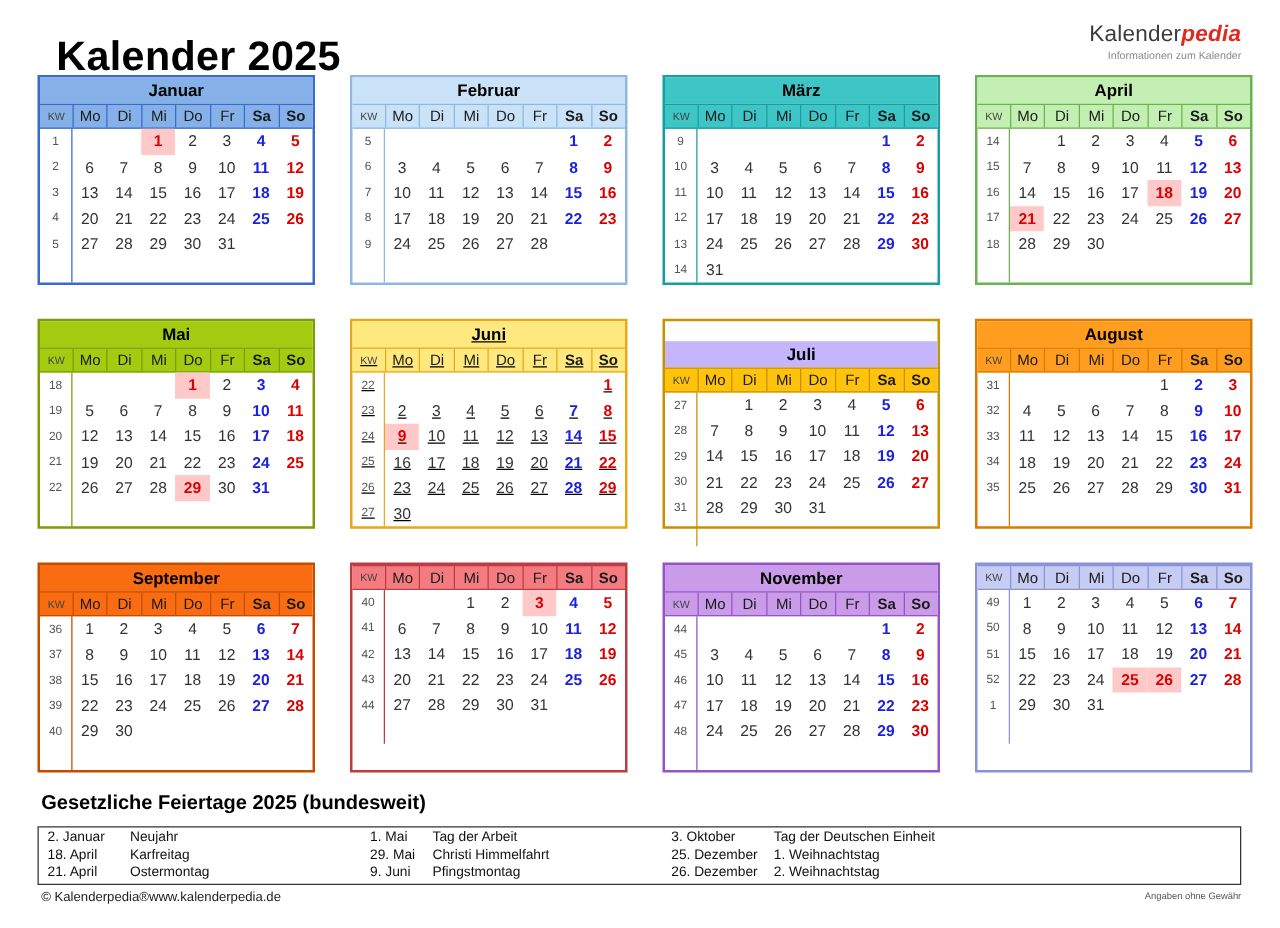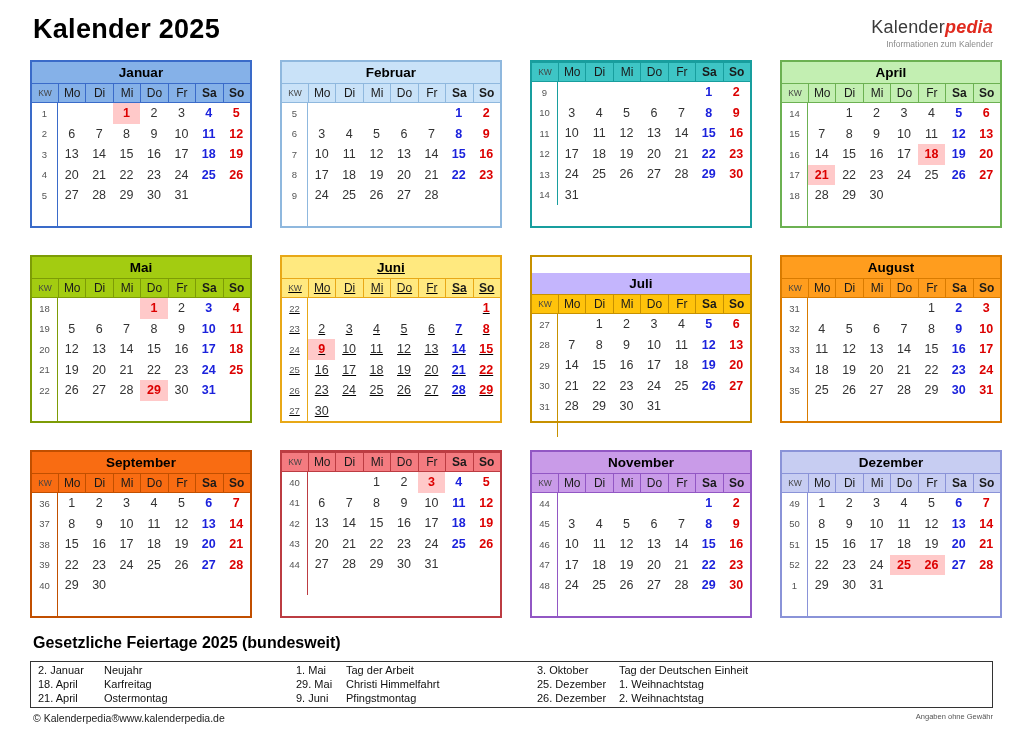--- a/index.html
+++ b/index.html
@@ -1,18 +1,18 @@
 <!DOCTYPE html>
 <html style="--sat: #1b22dc; --sun: #dc0000; --holiday-bg: #ffc9c9; --holiday-text: #dc0000; --logo-red: #e02a1e;"><head>
 <meta charset="utf-8">
 <style>
   html,body{margin:0;padding:0;background:#ffffff;}
   body{width:1024px;height:742px;font-family:"Liberation Sans",sans-serif;position:relative;overflow:hidden;}
 
-  .page-title{position:absolute;left:33px;top:14px;margin:0;font-size:27px;font-weight:bold;color:#000;letter-spacing:.3px;}
+  .page-title{position:absolute;left:33px;top:14px;margin:12px;font-size:33px;font-weight:bold;color:#000;letter-spacing:.3px;}
 
   .logo{position:absolute;right:31px;top:17px;text-align:right;}
   .logo-line{font-size:18px;color:#3a3a3a;letter-spacing:.2px;text-align:center;}
   .logo-red{color:var(--logo-red,#e02a1e);font-weight:bold;font-style:italic;}
   .logo-sub{font-size:8.5px;color:#8a8a8a;margin-top:1px;}
 
   .months-grid{position:absolute;left:30px;top:60px;display:grid;grid-template-columns:repeat(4,222px);column-gap:28px;row-gap:27px;}
 
   .month{width:222px;height:168px;border:2px solid #888;box-sizing:border-box;background:#fff;}
   .month-title{height:21px;line-height:21px;text-align:center;font-size:13.5px;font-weight:bold;color:#000;}
@@ -210,20 +210,21 @@
             <div class="day-cell"></div>
             <div class="day-cell"></div>
             <div class="day-cell"></div>
             <div class="day-cell sat"></div>
             <div class="day-cell sun"></div>
           </div>
         </div>
       </div>
     </div>
     <div class="month" style="border-color: rgb(24, 158, 158);">
+      <div class="month-title" style="background: rgb(62, 197, 197);">März</div>
       <div class="month-head" style="background: rgb(62, 197, 197); border-color: rgb(24, 158, 158);">
         <div class="mh-cell mh-kw">KW</div>
         <div class="mh-cell" style="border-left: 1px solid rgb(24, 158, 158);">Mo</div>
         <div class="mh-cell" style="border-left: 1px solid rgb(24, 158, 158);">Di</div>
         <div class="mh-cell" style="border-left: 1px solid rgb(24, 158, 158);">Mi</div>
         <div class="mh-cell" style="border-left: 1px solid rgb(24, 158, 158);">Do</div>
         <div class="mh-cell" style="border-left: 1px solid rgb(24, 158, 158);">Fr</div>
         <div class="mh-cell mh-bold" style="border-left: 1px solid rgb(24, 158, 158);">Sa</div>
         <div class="mh-cell mh-bold" style="border-left: 1px solid rgb(24, 158, 158);">So</div>
       </div>
@@ -919,21 +920,20 @@
             <div class="day-cell"></div>
             <div class="day-cell"></div>
             <div class="day-cell"></div>
             <div class="day-cell sat"></div>
             <div class="day-cell sun"></div>
           </div>
         </div>
       </div>
     </div>
     <div class="month" style="border-color: rgb(138, 147, 216);">
-      <div class="month-title" style="background: rgb(199, 205, 242);">Dezember</div>
       <div class="month-head" style="background: rgb(199, 205, 242); border-color: rgb(138, 147, 216);">
         <div class="mh-cell mh-kw">KW</div>
         <div class="mh-cell" style="border-left: 1px solid rgb(138, 147, 216);">Mo</div>
         <div class="mh-cell" style="border-left: 1px solid rgb(138, 147, 216);">Di</div>
         <div class="mh-cell" style="border-left: 1px solid rgb(138, 147, 216);">Mi</div>
         <div class="mh-cell" style="border-left: 1px solid rgb(138, 147, 216);">Do</div>
         <div class="mh-cell" style="border-left: 1px solid rgb(138, 147, 216);">Fr</div>
         <div class="mh-cell mh-bold" style="border-left: 1px solid rgb(138, 147, 216);">Sa</div>
         <div class="mh-cell mh-bold" style="border-left: 1px solid rgb(138, 147, 216);">So</div>
       </div>

